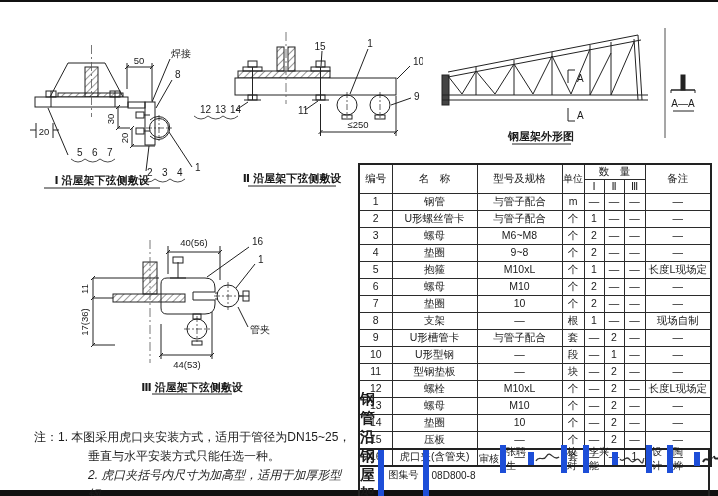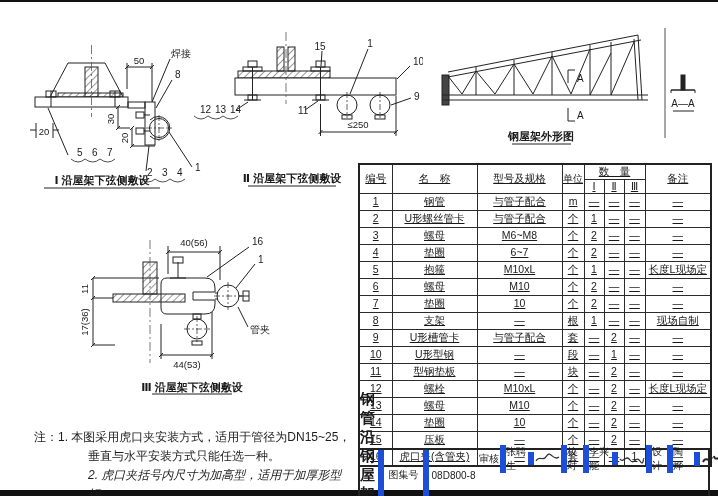--- a/index.html
+++ b/index.html
@@ -13,21 +13,21 @@
   .dim{font-size:9.5px;}
   .cap{font-size:11px;font-weight:bold;}
   .cn{font-size:10px;}
   
   .notes{position:absolute;left:28px;top:428px;width:330px;font-size:12px;line-height:19px;color:#1c1c1c;}
   .notes .l1{margin-left:6px;}
   .notes .l2{margin-left:60px;}
   .notes .l3{margin-left:60px;font-style:italic;}
   
   table.parts{position:absolute;left:358px;top:163px;width:352px;border-collapse:collapse;
-              table-layout:fixed;font-size:10.5px;border:2px solid #222;text-decoration:underline;}
+              table-layout:fixed;font-size:10.5px;border:2px solid #222;}
   .parts th,.parts td{border:1px solid #2b2b2b;text-align:center;padding:0;line-height:1.1;
               height:16px;overflow:hidden;white-space:nowrap;font-weight:normal;}
   .parts thead tr.r1 th{height:14px;}
   .parts thead tr.r2 th{height:13px;}
   .parts th.unit{white-space:normal;word-break:break-all;line-height:1.15;font-size:10px;margin-left:47px;}
   
   .titleblock{position:absolute;left:358px;top:448px;width:352px;height:55px;border:2px solid #222;
               box-sizing:border-box;display:flex;flex-direction:row;}
   .tb-row1{display:flex;flex:1;border-bottom:1px solid #2b2b2b;}
   .tb-title{flex:1;display:flex;align-items:center;justify-content:center;
@@ -346,21 +346,21 @@
           <td>M6~M8</td>
           <td>个</td>
           <td>2</td>
           <td>—</td>
           <td>—</td>
           <td>—</td>
         </tr>
         <tr>
           <td>4</td>
           <td>垫圈</td>
-          <td>6~7</td>
+          <td>9~8</td>
           <td>个</td>
           <td>2</td>
           <td>—</td>
           <td>—</td>
           <td>—</td>
         </tr>
         <tr>
           <td>5</td>
           <td>抱箍</td>
           <td>M10xL</td>

